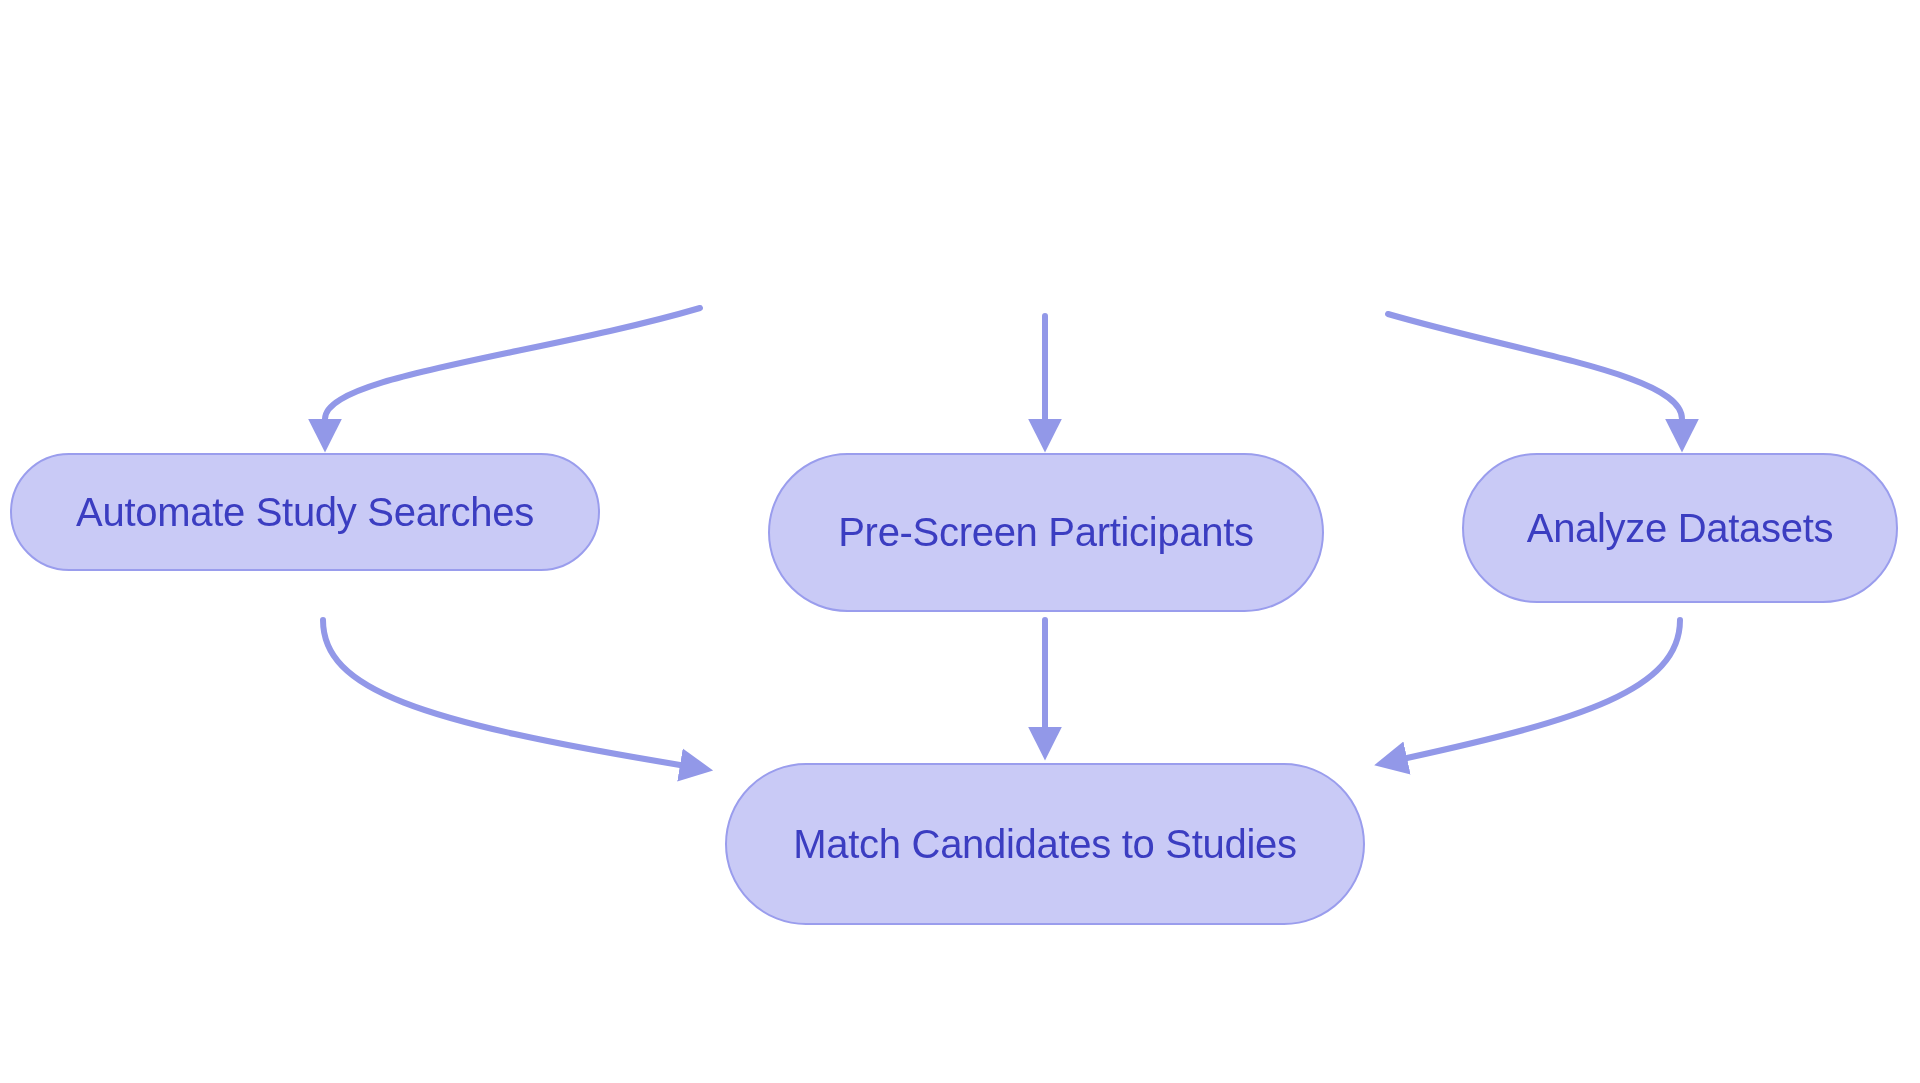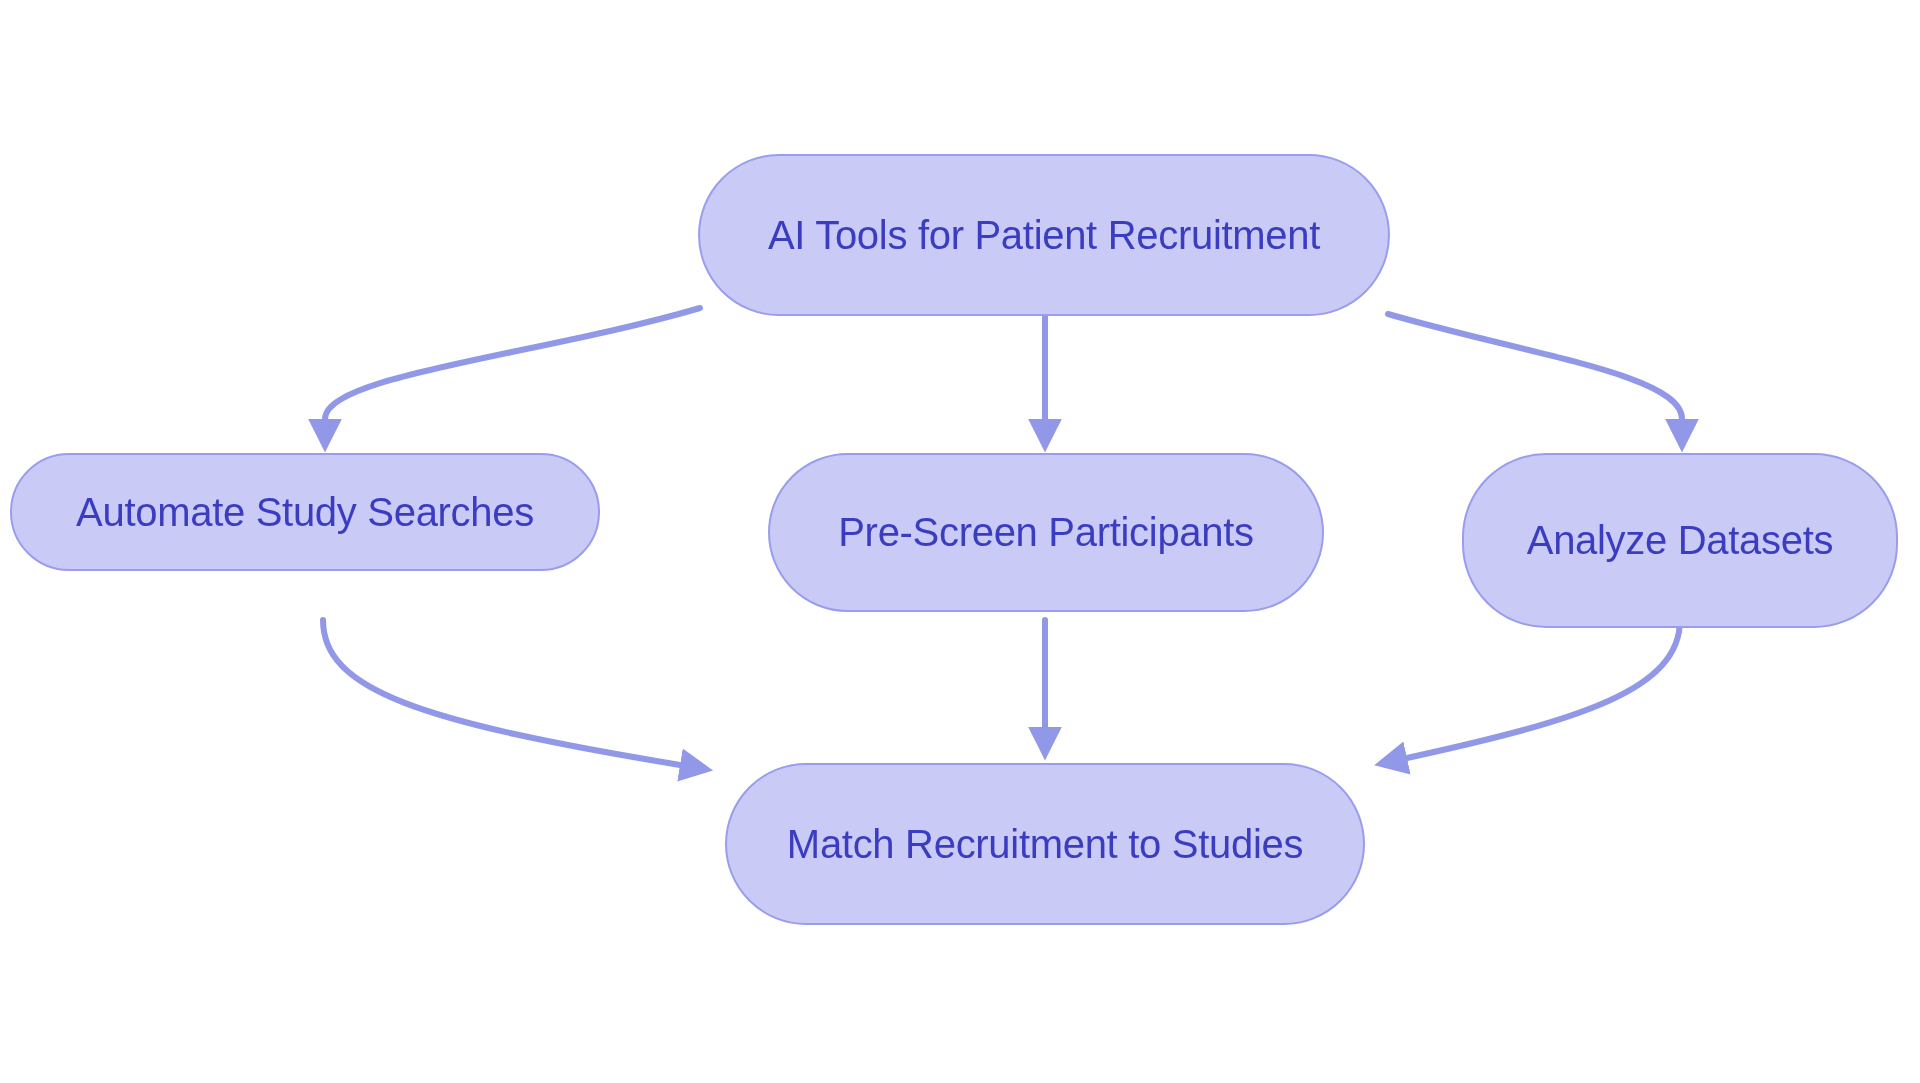--- a/index.html
+++ b/index.html
@@ -44,21 +44,21 @@
     border-radius: 84px;
     color: #3b3dc1;
     font-size: 40px;
     letter-spacing: -0.3px;
     white-space: nowrap;
     text-align: center;
   }
   .node-ai        { left: 698px;  top: 154px; width: 692px; height: 162px; }
   .node-automate  { left: 10px;   top: 453px; width: 590px; height: 118px; }
   .node-prescreen { left: 768px;  top: 453px; width: 556px; height: 159px; }
-  .node-analyze   { left: 1462px; top: 453px; width: 436px; height: 175px; }
+  .node-analyze   { left: 1462px; top: 453px; width: 436px; height: 150px; }
   .node-match     { left: 725px;  top: 763px; width: 640px; height: 162px; }
 </style>
 </head>
 <body>
 
 <div class="canvas">
 
   <svg class="edges" viewBox="0 0 1920 1083" xmlns="http://www.w3.org/2000/svg">
     <defs>
       <marker id="arrowhead" viewBox="0 0 10 10" refX="0" refY="5" markerWidth="5.6" markerHeight="6" orient="auto">
@@ -66,33 +66,30 @@
       </marker>
     </defs>
     <path class="edge" d="M 700 308 C 540 355, 325 375, 325 419"></path>
     <path class="edge" d="M 1045 316 L 1045 419"></path>
     <path class="edge" d="M 1388 314 C 1530 355, 1682 375, 1682 419"></path>
     <path class="edge" d="M 323 620 C 323 690, 420 722, 680 765"></path>
     <path class="edge" d="M 1045 620 L 1045 727"></path>
     <path class="edge" d="M 1680 620 C 1680 690, 1580 720, 1407 758"></path>
   </svg>
 
-  <div class="node node-ai">
-    <span>AI Tools for Patient Recruitment</span>
-  </div>
 
   <div class="node node-automate">
     <span>Automate Study Searches</span>
   </div>
 
   <div class="node node-prescreen">
     <span>Pre-Screen Participants</span>
   </div>
 
   <div class="node node-analyze">
     <span>Analyze Datasets</span>
   </div>
 
   <div class="node node-match">
-    <span>Match Recruitment to Studies</span>
+    <span>Match Candidates to Studies</span>
   </div>
 
 </div>
 
 </body></html>

